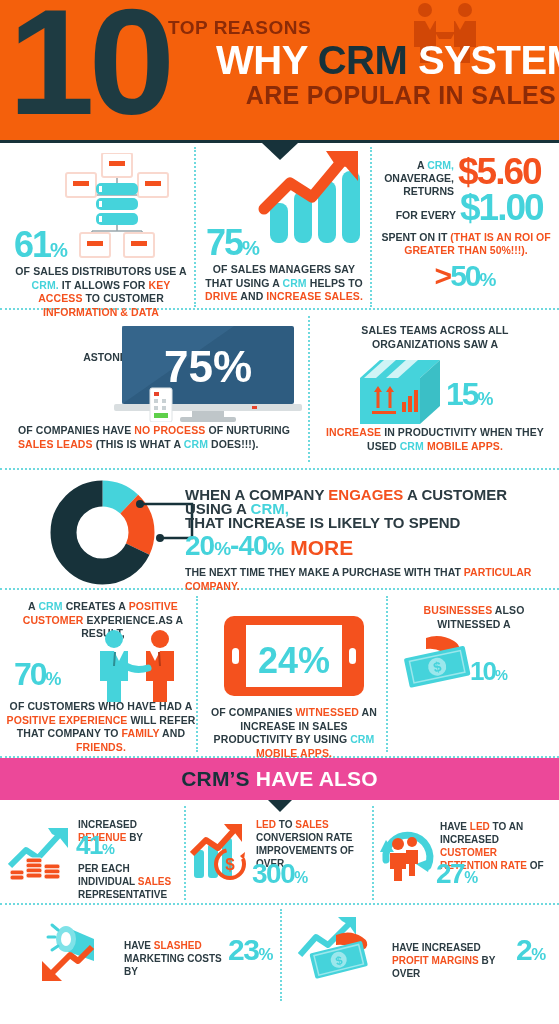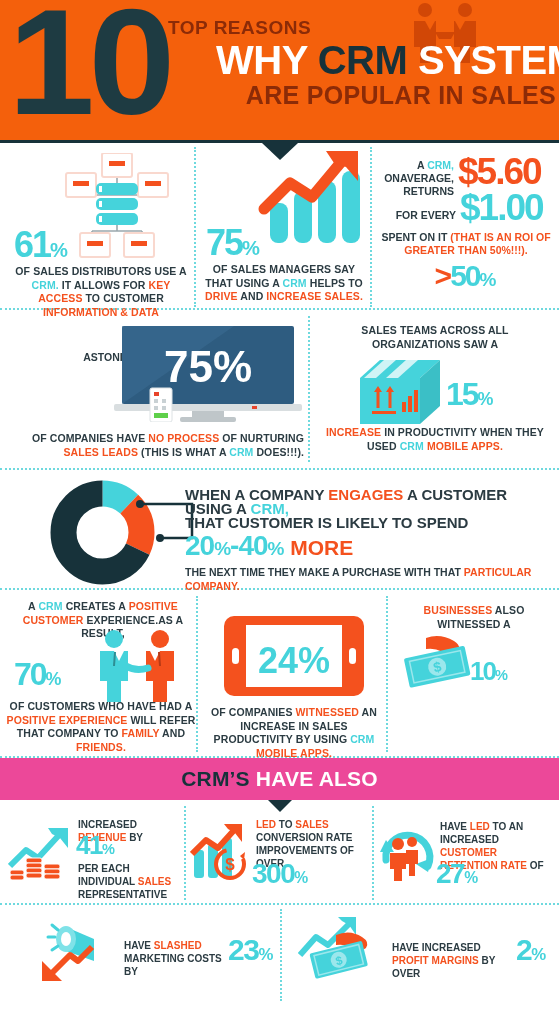--- a/index.html
+++ b/index.html
@@ -133,21 +133,21 @@
     color: #2B3B42; text-align: right; line-height: 12.5px;
   }
   .c3 .money { position: absolute; font-weight: bold; line-height: 1; letter-spacing: -2px; }
 
   
   .row2 { position: relative; height: 158px; }
   .m1 { position: absolute; left: 10px; top: 6px; width: 300px; height: 146px; }
   .m2 { position: absolute; left: 318px; top: 6px; width: 233px; height: 146px; }
   .monitor { position: absolute; left: 104px; top: 10px; }
   .m1 .an { position: absolute; left: 20px; top: 22px; width: 78px; text-align: right; font-size: 10.5px; font-weight: bold; color:#2B3B42; line-height:13px;margin-left:48px;}
-  .m1 .cap { position: absolute; left: 8px; top: 116px; width: 286px; text-align: right; }
+  .m1 .cap { position: absolute; left: 8px; top: 108px; width: 286px; text-align: left; }
   .m2 .head { position: absolute; left: 12px; top: 8px; width: 210px; text-align: center; }
   .m2 .cap { position: absolute; left: 4px; top: 110px; width: 226px; text-align: center; }
   .m2 .num { position: absolute; left: 128px; top: 62px; font-size: 32px; }
   .boxic { position: absolute; left: 40px; top: 40px; }
 
   
   .row3 { position: relative; height: 122px; }
   .donut { position: absolute; left: 50px; top: 10px; }
   .d-txt { position: absolute; left: 185px; top: 18px; width: 365px; }
   .d-l1 { font-size: 15px; font-weight: bold; color:#2B3B42; line-height: 14px; }
@@ -361,21 +361,21 @@
         </g>
       </svg>
       <svg width="90" height="60" viewBox="0 0 90 60" style="position:absolute; left:86px; top:18px;">
         <circle cx="4" cy="6" r="4" fill="#17323A"></circle>
         <path d="M4 6 H56 V40 H24" stroke="#17323A" stroke-width="2.5" fill="none"></path>
         <circle cx="24" cy="40" r="4" fill="#17323A"></circle>
       </svg>
     </div>
     <div class="d-txt">
       <div class="d-l1"><span style="color: rgb(43, 59, 66);">WHEN A COMPANY </span><span style="color: rgb(244, 81, 30);">ENGAGES</span><span style="color: rgb(43, 59, 66);"> A CUSTOMER USING A </span><span style="color: rgb(69, 211, 219);">CRM,</span></div>
-      <div class="d-l1">THAT CUSTOMER IS LIKELY TO SPEND</div>
+      <div class="d-l1">THAT INCREASE IS LIKELY TO SPEND</div>
       <div class="d-big"><span>20</span><span class="p">%</span>-<span>40</span><span class="p">%</span> <span class="more">MORE</span></div>
       <div class="d-l3"><span style="color: rgb(43, 59, 66);">THE NEXT TIME THEY MAKE A PURCHASE WITH THAT </span><span style="color: rgb(244, 81, 30);">PARTICULAR COMPANY.</span></div>
     </div>
   </div>
 
   <div class="row4 dotted-b">
     <div class="q1 dotted-r">
       <div class="head stat-text"><span style="color: rgb(43, 59, 66);">A </span><span style="color: rgb(69, 211, 219);">CRM</span><span style="color: rgb(43, 59, 66);"> CREATES A </span><span style="color: rgb(244, 81, 30);">POSITIVE CUSTOMER</span><span style="color: rgb(43, 59, 66);"> EXPERIENCE.AS A RESULT,</span></div>
       <div class="people">
         <svg width="96" height="72" viewBox="0 0 96 72">

